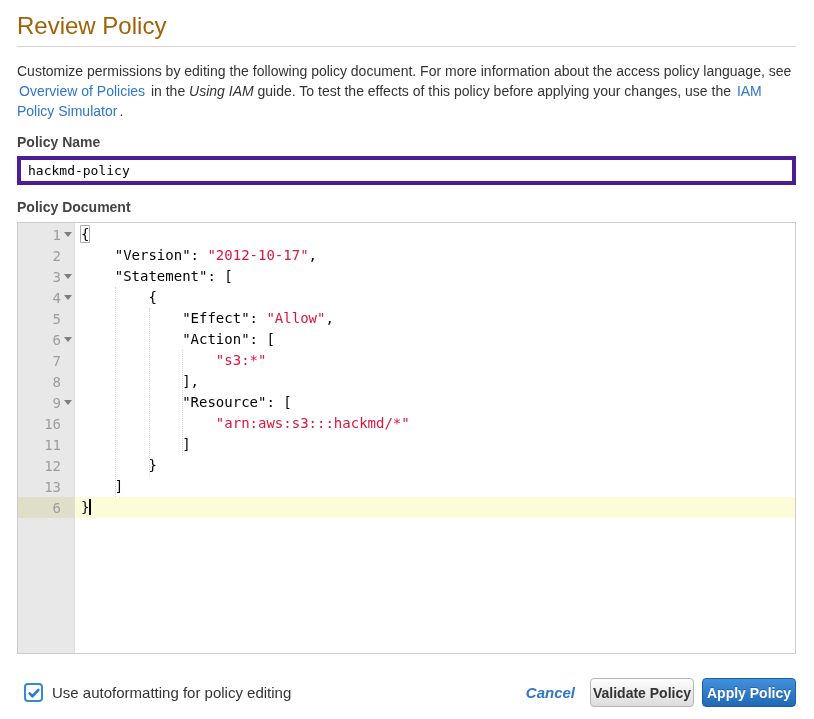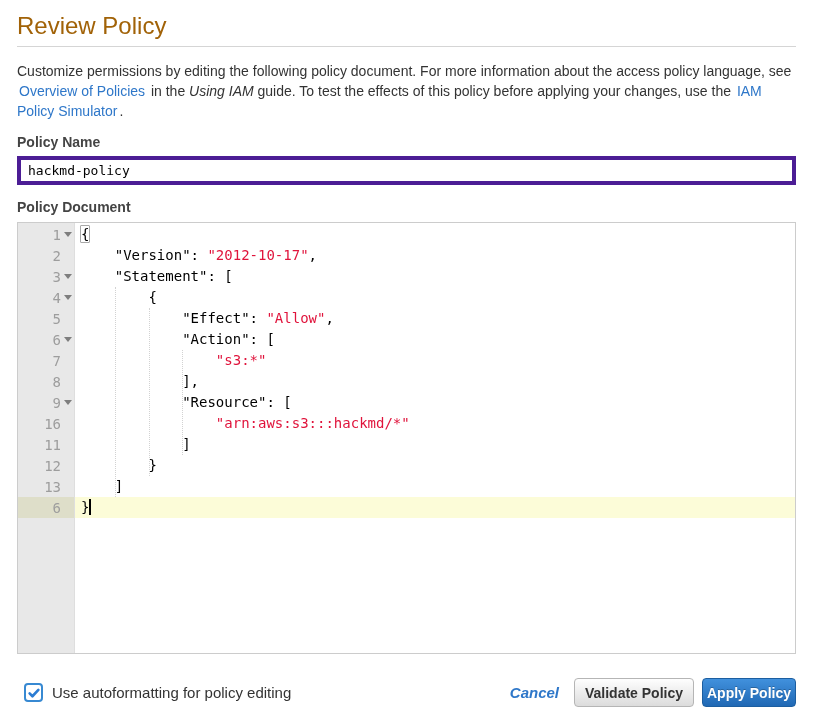--- a/index.html
+++ b/index.html
@@ -189,21 +189,21 @@
   }
   button.btn {
     height: 29px;
     border-radius: 4px;
     font-family: "Liberation Sans", sans-serif;
     font-size: 14px;
     font-weight: bold;
     cursor: pointer;
   }
   .btn-secondary {
-    width: 120px;
+    width: 104px;
     margin-right: 8px;
     border: 1px solid #b5b5b5;
     background: linear-gradient(#fefefe, #dcdcdc);
     color: #333;
   }
   .btn-primary {
     width: 94px;
     border: 1px solid #1c5ea0;
     background: linear-gradient(#4191dd, #2068b4);
     color: #fff;

